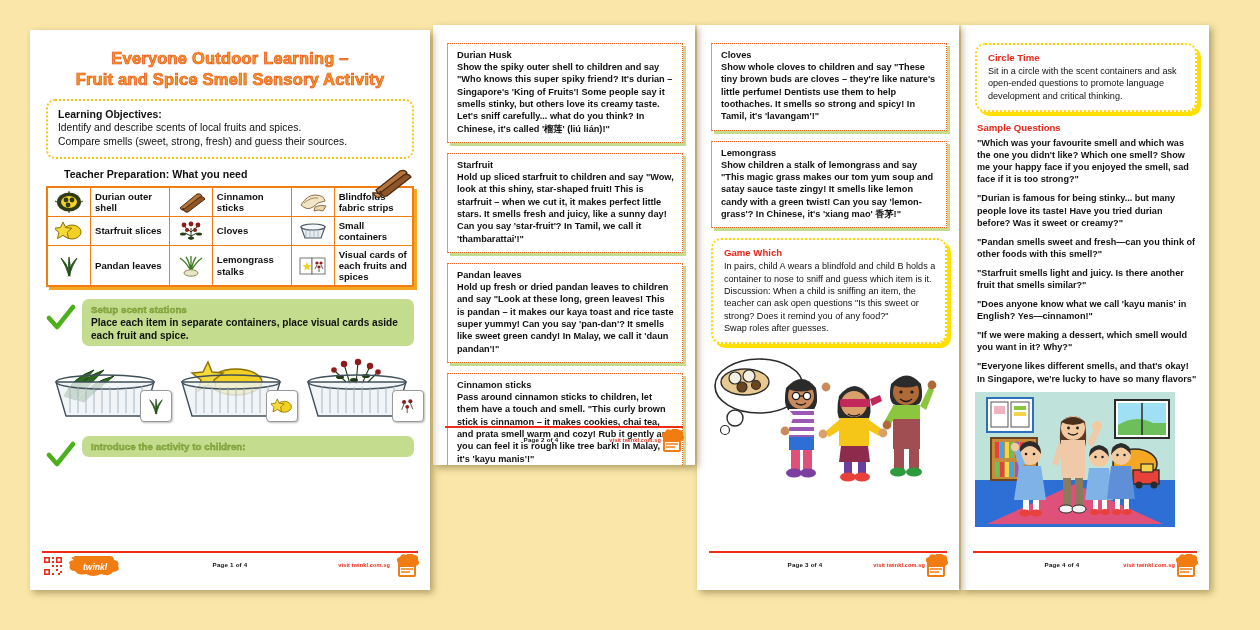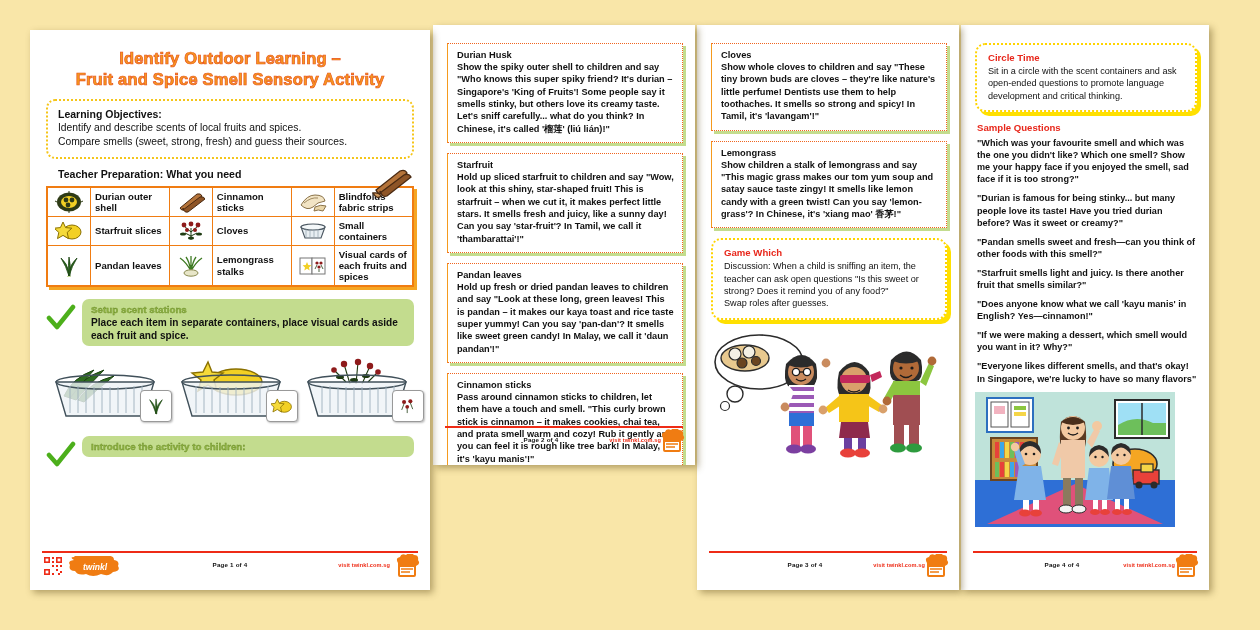--- a/index.html
+++ b/index.html
@@ -33,21 +33,21 @@
   .objbox{
     border:2px dotted #F5C518;border-radius:9px;
     padding:7px 10px 8px 10px;margin-bottom:9px;
     position:relative;z-index:2;background:transparent;
   }
   .objbox .lbl{font-weight:bold;font-size:10.5px;color:#111;margin-bottom:1px;}
   .objbox .ln{font-size:10.3px;color:#111;line-height:1.34;}
   .cinnamon-deco{
     position:absolute;right:14px;top:136px;width:46px;height:34px;z-index:3;
   }
-  .prep{font-weight:bold;font-size:10.6px;color:#111;margin:3px 0 6px 12px;}
+  .prep{font-weight:bold;font-size:10.6px;color:#111;margin:3px 0 6px 18px;}
 
   table.needs{
     width:100%;border-collapse:collapse;
     border:2px solid #F07C12;
     box-shadow:3px 3px 0 #F5A623;
     table-layout:fixed;
   }
   table.needs td{
     border:1.6px solid #F07C12;
     padding:3px 4px;font-size:9.6px;font-weight:bold;color:#111;
@@ -263,20 +263,21 @@
         <div class="bt">Show whole cloves to children and say "These tiny brown buds are cloves – they're like nature's little perfume! Dentists use them to help toothaches. It smells so strong and spicy! In Tamil, it's 'lavangam'!"</div>
       </div>
 
       <div class="dbox">
         <div class="bh">Lemongrass</div>
         <div class="bt">Show children a stalk of lemongrass and say "This magic grass makes our tom yum soup and satay sauce taste zingy! It smells like lemon candy with a green twist! Can you say 'lemon-grass'? In Chinese, it's 'xiang mao' 香茅!"</div>
       </div>
 
       <div class="ybox">
         <div class="yh">Game Which</div>
+        <div class="yt">In pairs, child A wears a blindfold and child B holds a container to nose to sniff and guess which item is it.</div>
         <div class="yt">Discussion: When a child is sniffing an item, the teacher can ask open questions "Is this sweet or strong? Does it remind you of any food?"</div>
         <div class="yt">Swap roles after guesses.</div>
       </div>
 
       <div class="illu">
         <svg width="238" height="130" viewBox="0 0 238 130" class="illu-frame">
 
           <g>
             <ellipse cx="48" cy="32" rx="44" ry="27" fill="#fff" stroke="#2b2b2b" stroke-width="1.6"></ellipse>
             <circle cx="24" cy="64" r="8" fill="#fff" stroke="#2b2b2b" stroke-width="1.4"></circle>
@@ -395,21 +396,21 @@
         <rect x="6" y="13" width="14" height="8" fill="#fff"></rect>
         <path d="M7 15 h12 M7 18 h9" stroke="#F07C12" stroke-width="1.4"></path>
       </svg>
     </div>
   </div>
 
   <div class="page p1" id="page1">
     <div class="p1pad">
 
       <div class="title">
-        <div>Identify Outdoor Learning –</div>
+        <div>Everyone Outdoor Learning –</div>
         <div>Fruit and Spice Smell Sensory Activity</div>
       </div>
 
       <div class="objbox">
         <div class="lbl">Learning Objectives:</div>
         <div class="ln">Identify and describe scents of local fruits and spices.</div>
         <div class="ln">Compare smells (sweet, strong, fresh) and guess their sources.</div>
       </div>
 
       <svg class="cinnamon-deco" viewBox="0 0 46 34">

